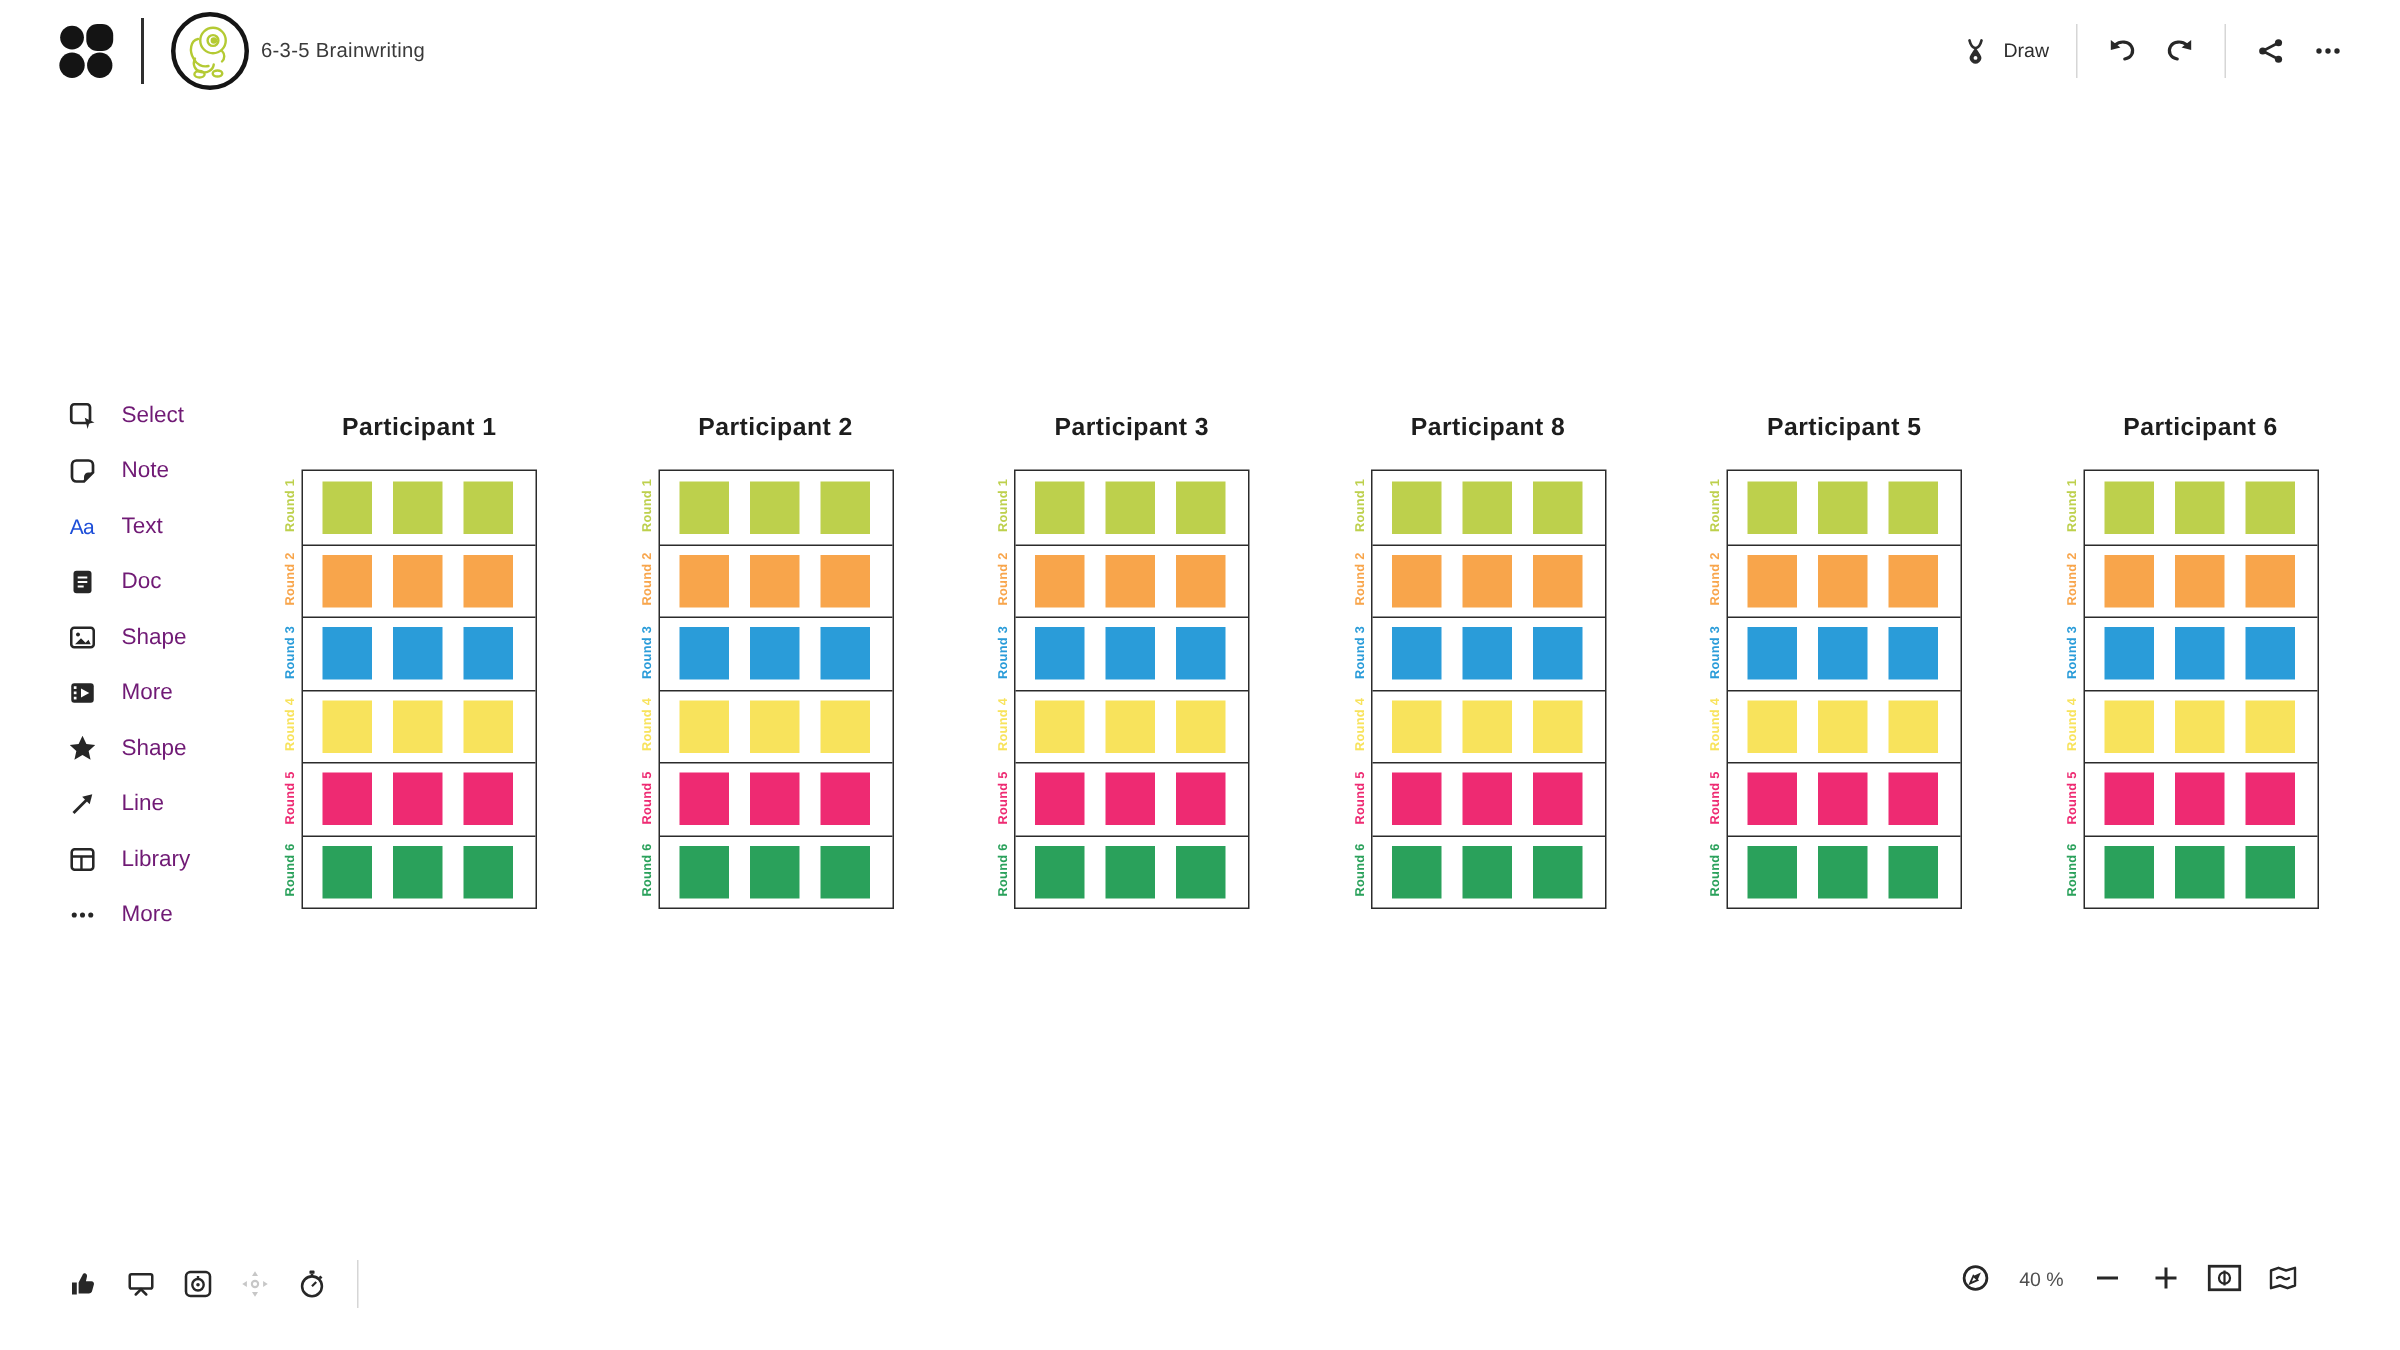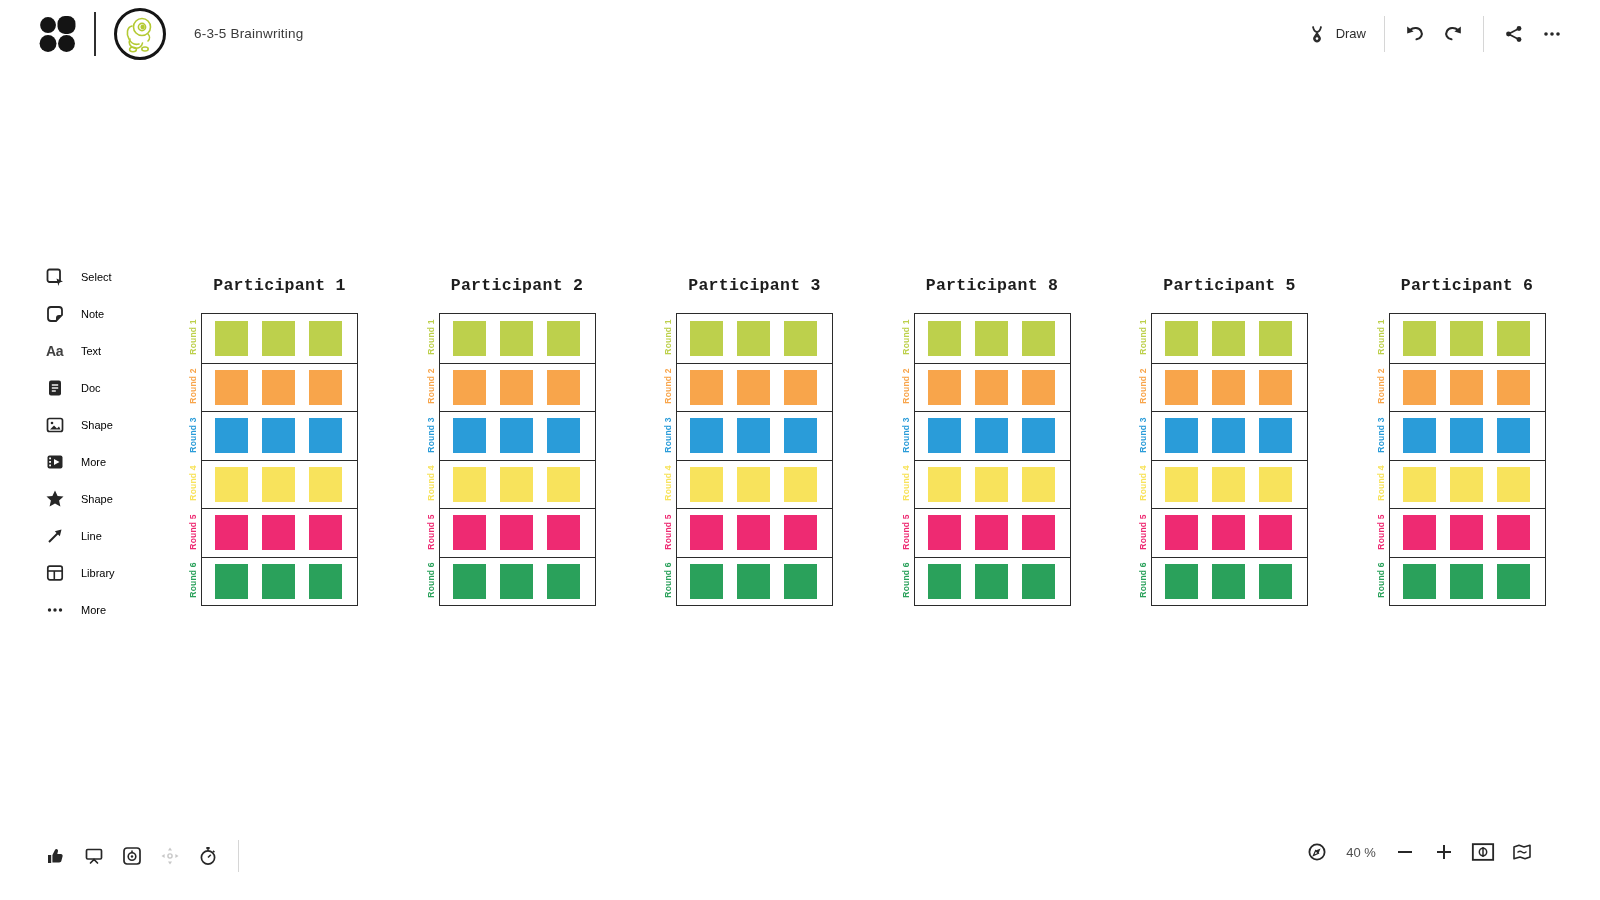--- a/index.html
+++ b/index.html
@@ -8,46 +8,46 @@
   #page { position:relative; width:1600px; height:900px; background:#fff; }
 
   
   .topbar { position:absolute; top:0; left:0; right:0; height:67px;
             display:flex; align-items:center; padding:0 36px 0 38px; background:#fff; }
   .tb-left { display:flex; align-items:center; gap:0; }
   .logo { width:38px; height:38px; color:#141414; cursor:pointer; }
   .tb-div-dark { width:2px; height:44px; background:#2f2f2f; margin:0 18px; }
   .avatar { width:52px; height:52px; border-radius:50%; border:3px solid #151515;
             background:#fff; display:flex; align-items:center; justify-content:center; }
-  .board-title { margin-left:28px; font-size:13.5px; color:#3a3a3a; letter-spacing:.2px; }
+  .board-title { margin-left:8px; font-size:13.5px; color:#3a3a3a; letter-spacing:.2px; }
   .tb-right { margin-left:auto; display:flex; align-items:center; gap:14px; }
   .tb-btn { display:flex; align-items:center; gap:8px; color:#2d2d2d; cursor:pointer;
             font-size:13px; }
   .tb-sep { width:1px; height:36px; background:#d6d6d6; margin:0 4px; }
   .icon20 { width:20px; height:20px; display:block; }
   .icon22 { width:22px; height:22px; display:block; }
   .disabled { color:#bcbcbc; }
 
   
   .canvas-title { position:absolute; top:134px; left:50%; transform:translateX(-50%);
                   font-size:58px; font-weight:700; letter-spacing:-2px; color:#151515;
                   white-space:nowrap; border-bottom:4px solid #151515; padding:0 4px 7px; }
 
   
   .sidebar { position:absolute; left:44px; top:258px; width:130px; }
   .side-item { height:37px; display:flex; align-items:center; gap:16px; cursor:pointer; }
   .side-item .ic { width:21px; height:21px; color:#262626; display:flex;
                    align-items:center; justify-content:center; }
-  .side-item .lbl { font-size:11px; color:#000000; }
-  .aa-glyph { font-weight:700; font-size:14px; color:#404040; letter-spacing:-.5px; }
+  .side-item .lbl { font-size:15px; color:#701a75; }
+  .aa-glyph { font-weight:400; font-size:14px; color:#1d4ed8; letter-spacing:-.5px; }
 
   
   .pcol { position:absolute; top:276px; width:157px; }
   .pheader { text-align:center; font-weight:700; font-size:16.5px; color:#1d1d1d;
-             letter-spacing:.3px; height:24px;font-family:Liberation Mono, monospace; }
+             letter-spacing:.3px; height:24px; }
   .pgrid { margin-top:13px; border:1.5px solid #2b2b2b; background:#fff; }
   .prow { position:relative; height:48.5px; display:flex; align-items:center;
           padding-left:13px; gap:14px; }
   .prow + .prow { border-top:1.5px solid #2b2b2b; }
   .rlabel { position:absolute; left:-34px; top:50%; margin-top:-6px; width:50px;
             transform:rotate(-90deg); font-size:8.5px; font-weight:700;
             text-align:center; white-space:nowrap; letter-spacing:.2px; }
   .sticky { width:33px; height:35px; }
 
   

